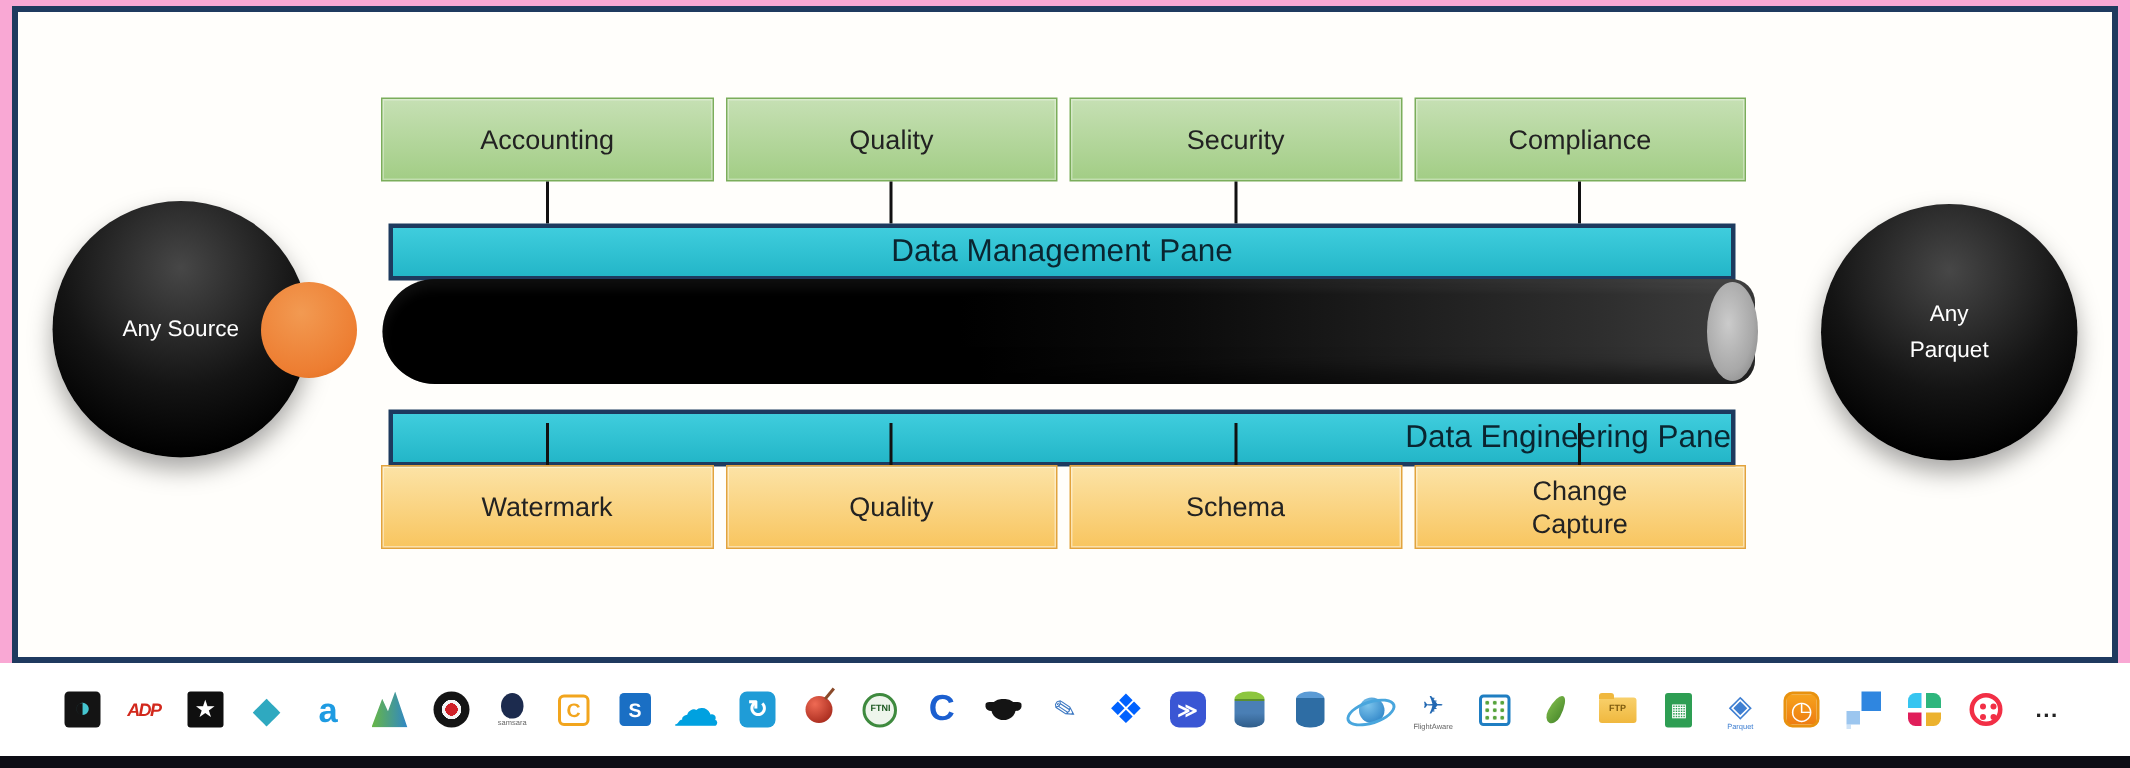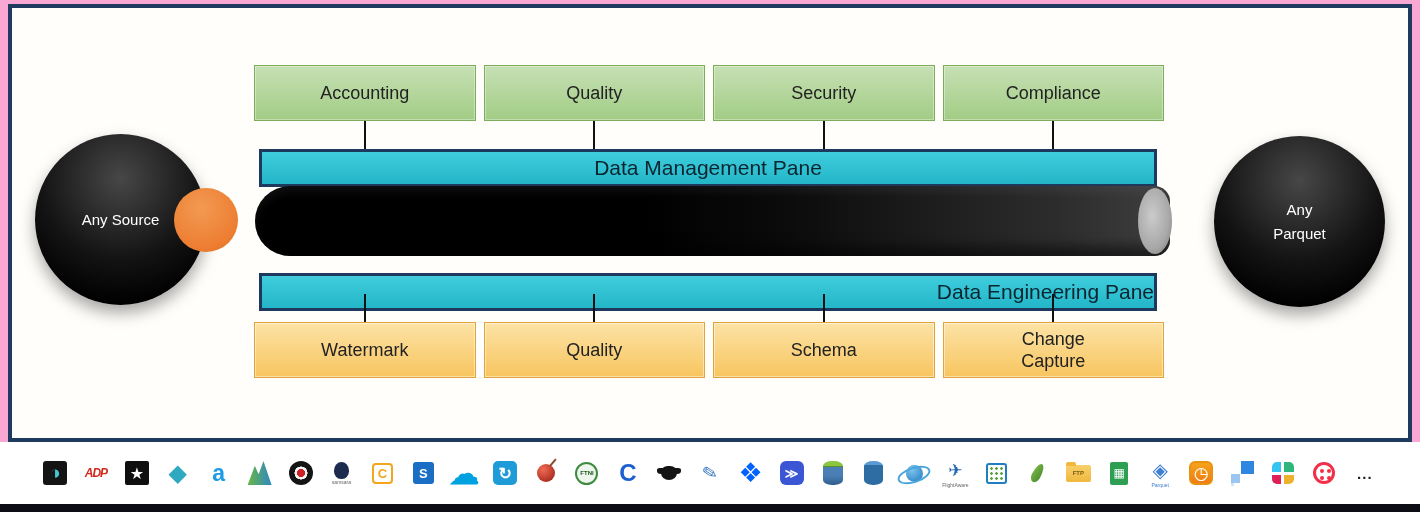--- a/index.html
+++ b/index.html
@@ -12,21 +12,21 @@
 
   
   .row{position:absolute;left:254px;width:910px;display:flex;gap:8px;}
   .row .cell{flex:1;display:flex;flex-direction:column;align-items:center;}
   .vline{width:2px;height:28px;background:var(--line);}
   .fbox{width:100%;height:56px;box-sizing:border-box;display:flex;align-items:center;justify-content:center;
         font-size:18px;color:var(--box_text);text-align:center;}
   .top-row{top:65px;}
   .top-row .fbox{background:linear-gradient(180deg,var(--top_box_top),var(--top_box_bottom));
                  border:1px solid var(--top_box_border);box-shadow:inset 0 0 0 1px rgba(255,255,255,.35);}
-  .bottom-row{top:294px;}
+  .bottom-row{top:282px;}
   .bottom-row .fbox{background:linear-gradient(180deg,var(--bottom_box_top),var(--bottom_box_bottom));
                     border:1px solid var(--bottom_box_border);box-shadow:inset 0 0 0 1px rgba(255,255,255,.45);}
   .bottom-row .fbox span{max-width:110px;line-height:1.25;}
 
   
   .pane{position:absolute;left:259px;width:898px;height:38px;box-sizing:border-box;
         border:3px solid var(--pane_border);
         background:linear-gradient(180deg,var(--pane_fill_top),var(--pane_fill_bottom));
         display:flex;align-items:center;justify-content:center;
         font-size:21px;color:var(--pane_text);}

